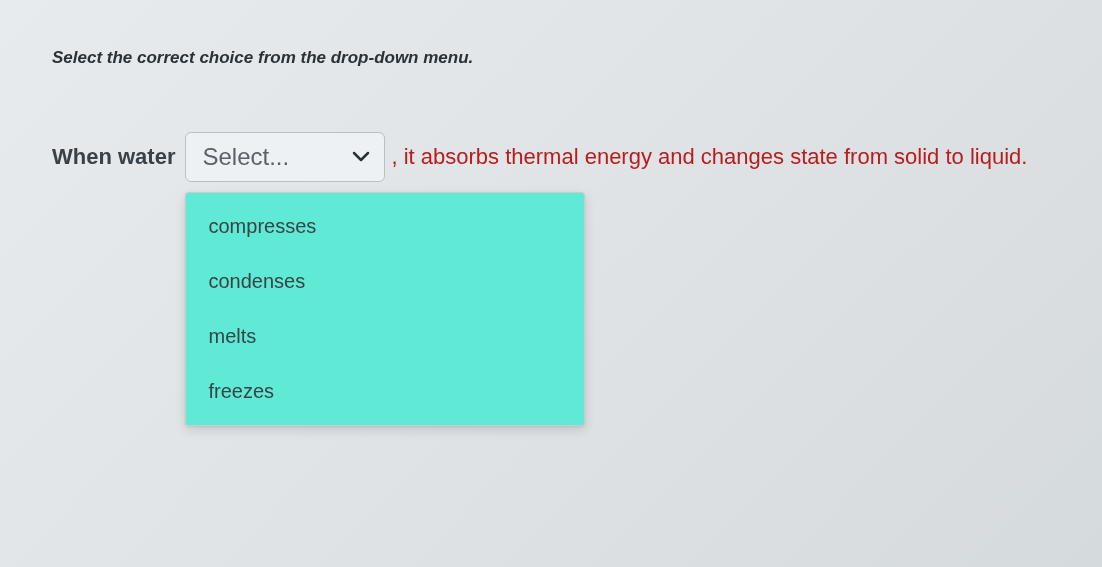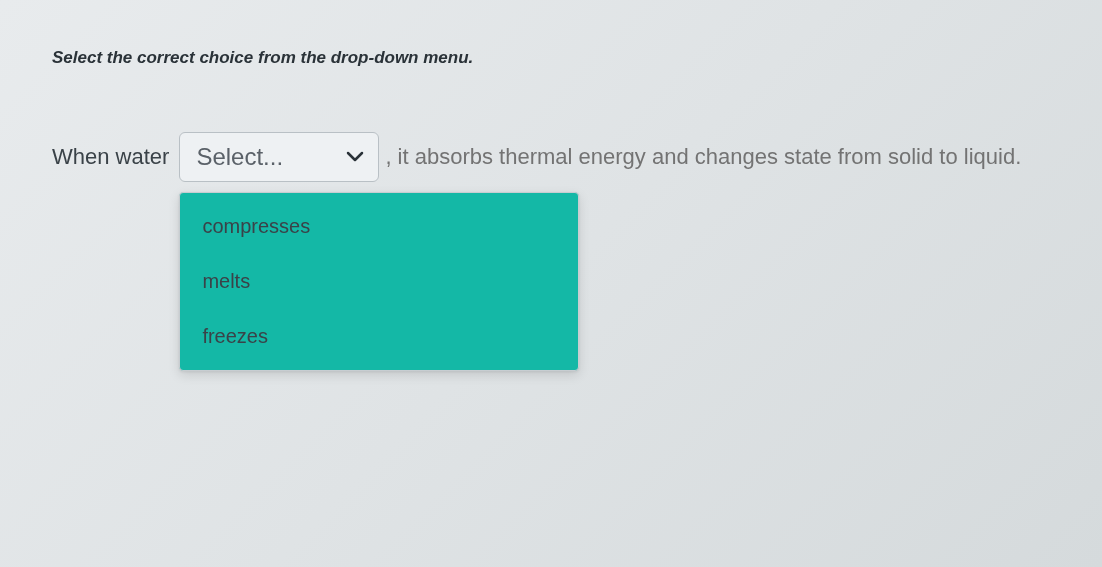--- a/index.html
+++ b/index.html
@@ -26,20 +26,21 @@
     }
     .question-row {
       display: flex;
       align-items: center;
       flex-wrap: wrap;
       font-size: 22px;
       color: #3a4248;
     }
     .lead-text {
       margin-right: 10px;
+      font-weight: bold;
     }
     .select-wrap {
       position: relative;
       margin-right: 6px;
     }
     .select-box {
       display: inline-flex;
       align-items: center;
       justify-content: space-between;
       min-width: 200px;
@@ -52,28 +53,28 @@
       color: #5a6168;
       cursor: pointer;
     }
     .select-box .placeholder {
       margin-right: 18px;
     }
     .chevron {
       display: inline-flex;
     }
     .trail-text {
-      color: #737373;
+      color: #b91c1c;
     }
     .dropdown {
       position: absolute;
       top: 60px;
       left: 0;
       width: 400px;
-      background: #14b8a6;
+      background: #5eead4;
       border: 1px solid #c7cdd1;
       border-radius: 4px;
       box-shadow: 0 4px 12px rgba(0,0,0,0.12), 0 1px 3px rgba(0,0,0,0.08);
       padding: 6px 0;
       z-index: 10;
     }
     .dropdown-item {
       padding: 16px 22px;
       font-size: 20px;
       color: #3a4248;
@@ -93,19 +94,20 @@
       <span class="placeholder">Select...</span>
       <span class="chevron">
         <svg width="18" height="12" viewBox="0 0 18 12">
           <path d="M2 2 L9 9 L16 2" stroke="#2a3238" stroke-width="2.5" fill="none" stroke-linecap="round" stroke-linejoin="round"></path>
         </svg>
       </span>
     </div>
 
     <div class="dropdown">
       <div class="dropdown-item">compresses</div>
+      <div class="dropdown-item">condenses</div>
       <div class="dropdown-item">melts</div>
       <div class="dropdown-item">freezes</div>
     </div>
   </div>
 
   <span class="trail-text">, it absorbs thermal energy and changes state from solid to liquid.</span>
 </div>
 
 </body></html>

